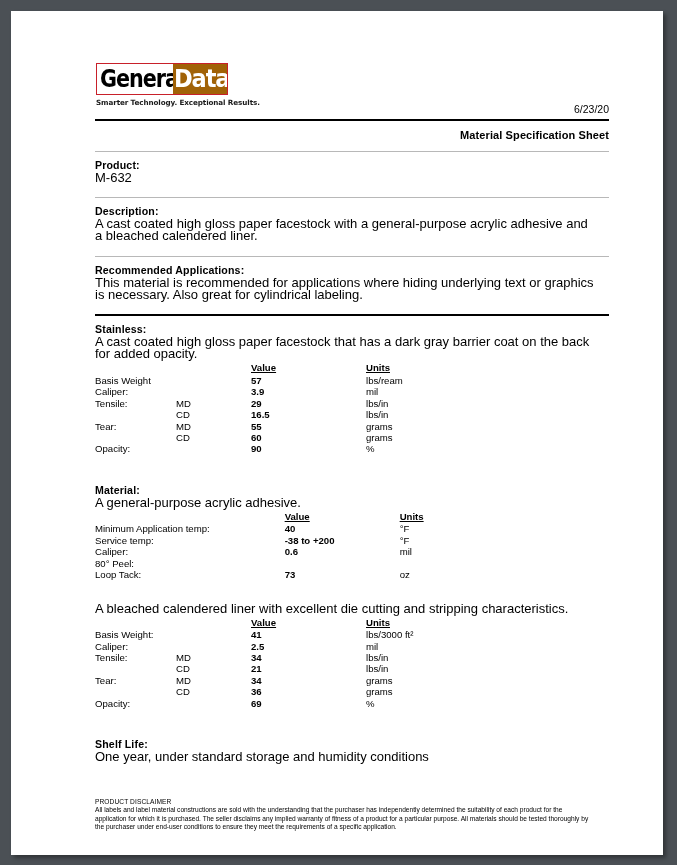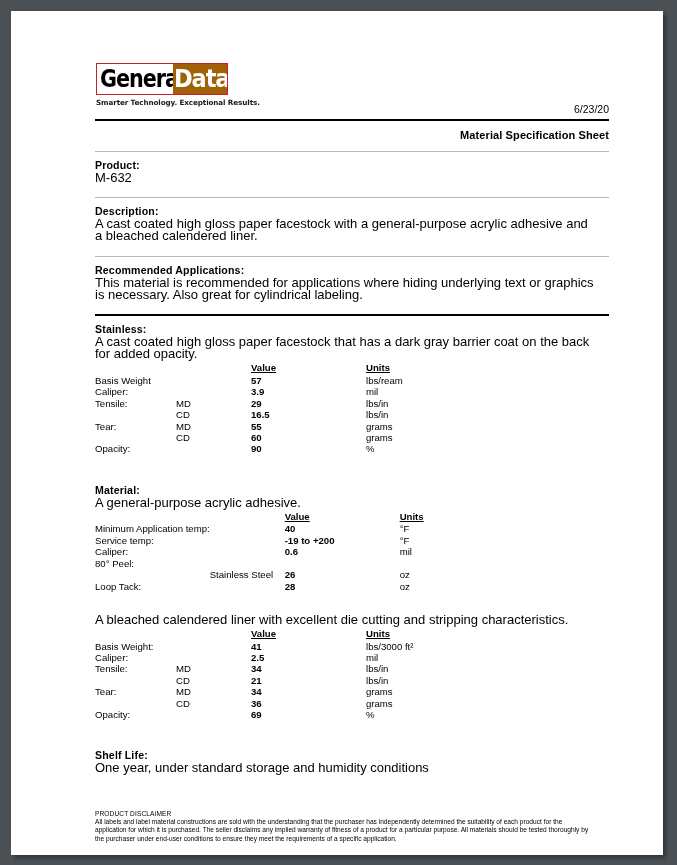--- a/index.html
+++ b/index.html
@@ -303,45 +303,39 @@
           </tr>
         <tr>
               <td class="col-label">Minimum Application temp:</td>
               <td class="col-dir"></td>
               <td class="col-value">40</td>
               <td class="col-units">°F</td>
             </tr>
             <tr>
               <td class="col-label">Service temp:</td>
               <td class="col-dir"></td>
-              <td class="col-value">-19 to +200</td>
+              <td class="col-value">-38 to +200</td>
               <td class="col-units">°F</td>
             </tr>
             <tr>
               <td class="col-label">Caliper:</td>
               <td class="col-dir"></td>
               <td class="col-value">0.6</td>
               <td class="col-units">mil</td>
             </tr>
             <tr>
               <td class="col-label">80° Peel:</td>
               <td class="col-dir"></td>
               <td class="col-value"></td>
               <td class="col-units"></td>
             </tr>
             <tr>
-              <td class="col-label"></td>
-              <td class="col-dir">Stainless Steel</td>
-              <td class="col-value">26</td>
-              <td class="col-units">oz</td>
-            </tr>
-            <tr>
               <td class="col-label">Loop Tack:</td>
               <td class="col-dir"></td>
-              <td class="col-value">28</td>
+              <td class="col-value">73</td>
               <td class="col-units">oz</td>
             </tr>
           </tbody>
       </table>
     </div>
 
     <div class="gap-lg"></div>
 
     <div class="section">
       <div class="sec-text">A bleached calendered liner with excellent die cutting and stripping characteristics.</div>

